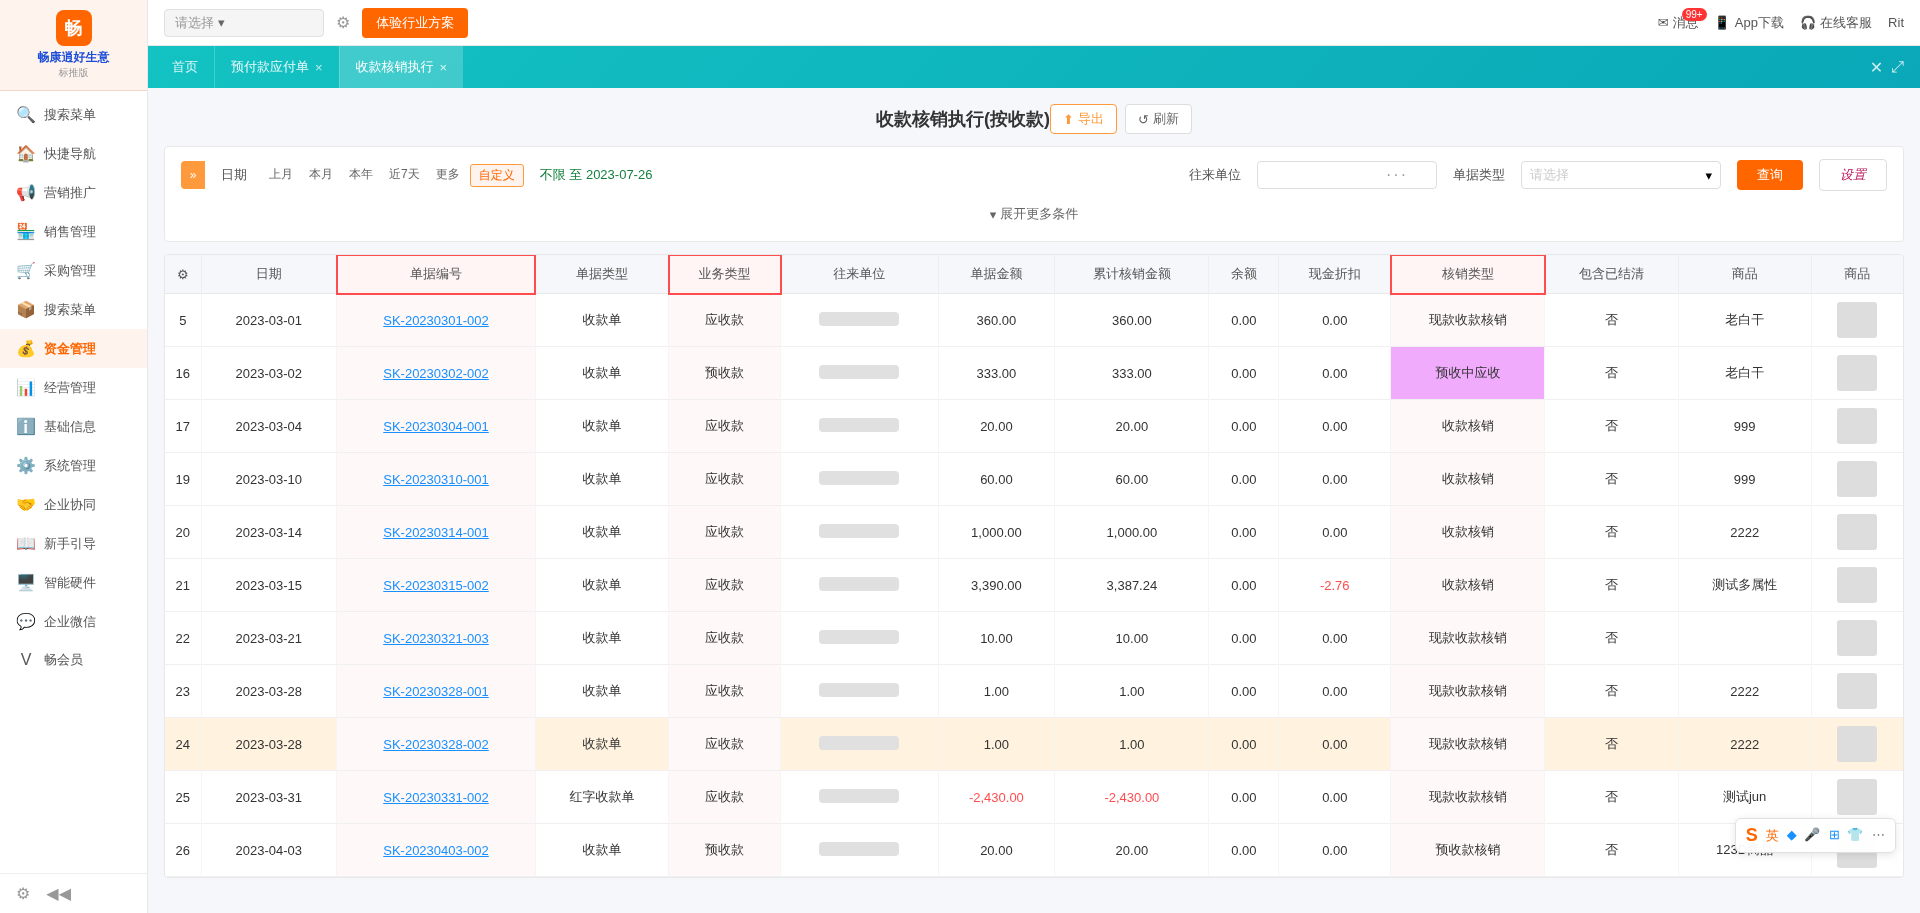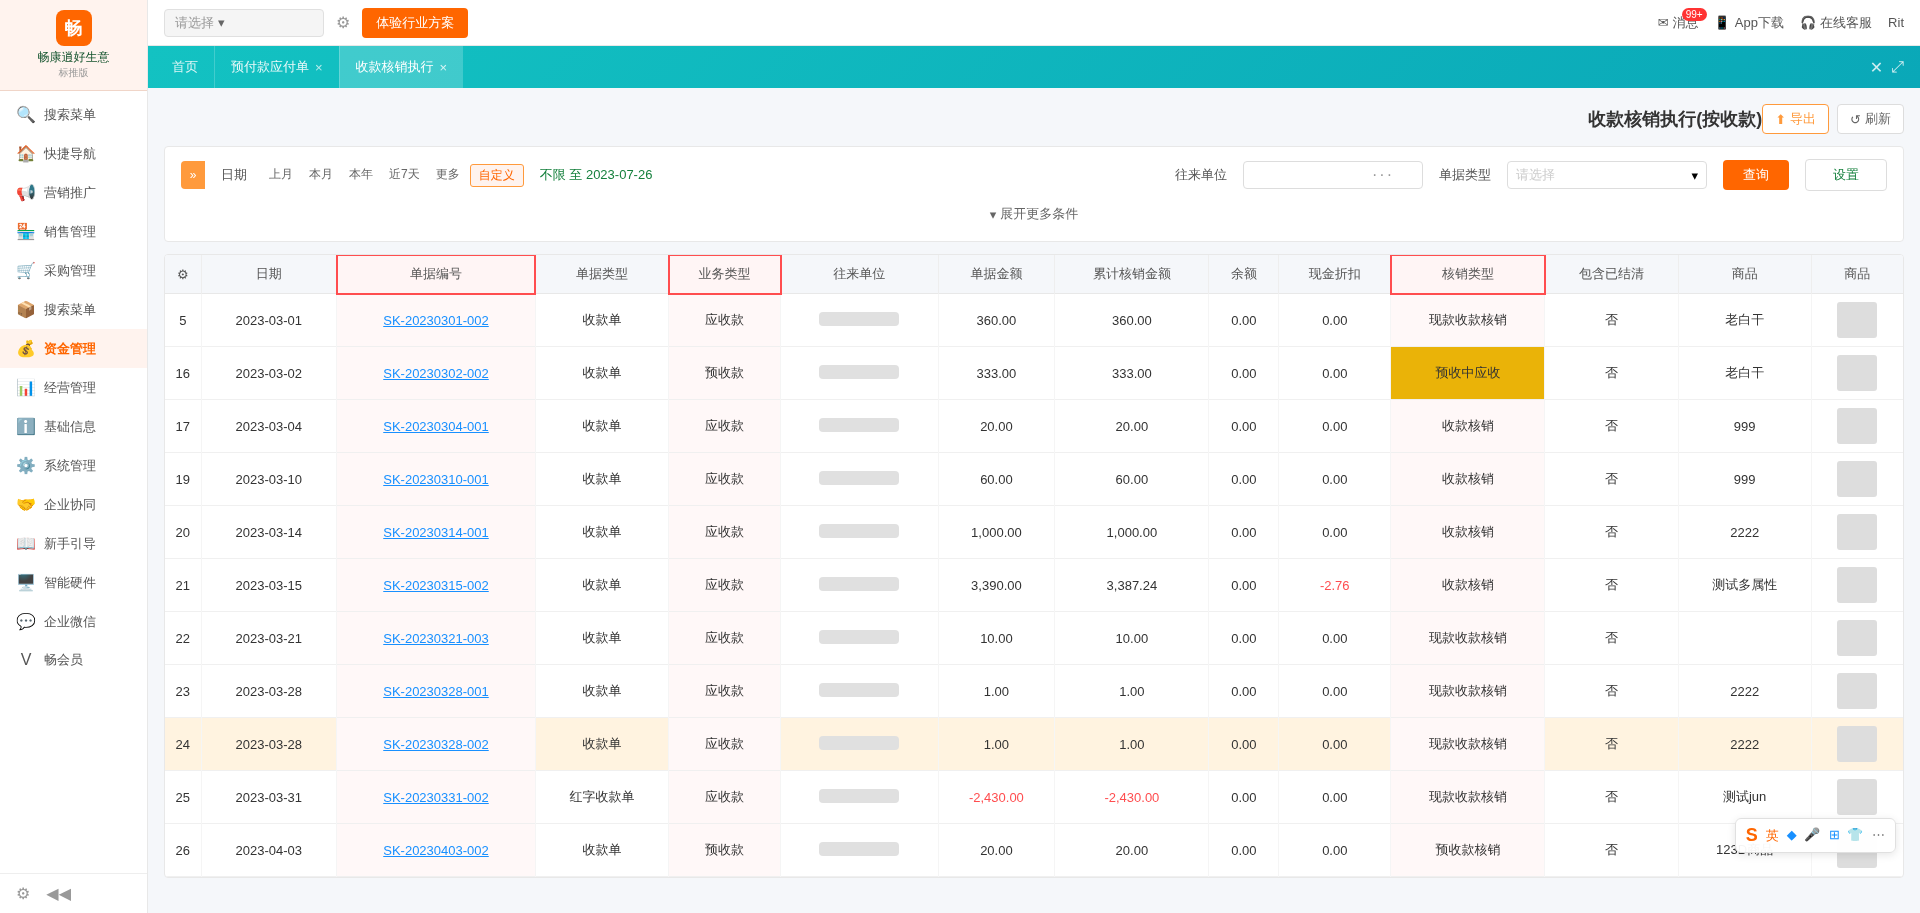--- a/index.html
+++ b/index.html
@@ -23,21 +23,21 @@
       border-bottom: 1px solid #f0d5c8;
     }
     .sidebar-logo-icon {
       width: 36px; height: 36px;
       background: #ff6600;
       border-radius: 8px;
       display: flex; align-items: center; justify-content: center;
       color: #fff; font-size: 18px; font-weight: bold;
       margin-bottom: 3px;
     }
-    .sidebar-logo-text { font-size: 12px; color: #14532d; font-weight: normal; }
+    .sidebar-logo-text { font-size: 12px; color: #1d4ed8; font-weight: bold; }
     .sidebar-logo-badge { font-size: 10px; color: #999; }
     .sidebar-menu { flex: 1; overflow-y: auto; padding: 4px 0; }
     .sidebar-item {
       display: flex; align-items: center;
       padding: 10px 16px;
       cursor: pointer;
       color: #555;
       font-size: 13px;
       gap: 8px;
     }
@@ -84,21 +84,21 @@
     }
     .topbar-app { cursor: pointer; display: flex; align-items: center; gap: 4px; }
     .topbar-service { cursor: pointer; display: flex; align-items: center; gap: 4px; }
     .topbar-user { cursor: pointer; color: #555; }
 
     
     .content { flex: 1; overflow: auto; padding: 16px; background: #f5f7fa; }
 
     
     .page-header {
-      display: flex; align-items: center; justify-content: flex-end;
+      display: flex; align-items: center; justify-content: center;
       margin-bottom: 12px;
     }
     .page-title { font-size: 18px; font-weight: bold; color: #333; }
     .page-actions { display: flex; gap: 8px; }
     .btn-export {
       display: flex; align-items: center; gap: 4px;
       border: 1px solid #ff9a3c; color: #ff9a3c;
       background: #fff; border-radius: 4px;
       padding: 5px 12px; cursor: pointer;
     }
@@ -147,22 +147,22 @@
       padding: 4px 8px; min-width: 200px;
       display: flex; align-items: center; justify-content: space-between;
       background: #fff; cursor: pointer;
     }
     .btn-query {
       background: #ff6600; color: #fff; border: none;
       border-radius: 4px; padding: 6px 20px; cursor: pointer;
       font-size: 13px;
     }
     .btn-settings {
-      border: 1px solid #ddd; background: #fff; color: #15803d;
-      border-radius: 4px; padding: 6px 27px; cursor: pointer;
+      border: 1px solid #ddd; background: #fff; color: #be185d;
+      border-radius: 4px; padding: 6px 20px; cursor: pointer; font-style: italic;
     }
     .filter-expand {
       display: flex; align-items: center; gap: 4px;
       color: #666; cursor: pointer; font-size: 12px;
       padding: 6px 0;
     }
 
     
     .table-container {
       background: #fff;
@@ -450,21 +450,21 @@
     <td>16</td>
     <td>2023-03-02</td>
     <td style="background:#fff8f8;"><a class="td-link">SK-20230302-002</a></td>
     <td>收款单</td>
     <td style="background:#fff8f8;">预收款</td>
     <td><span class="td-blurred"></span></td>
     <td class="">333.00</td>
     <td class="">333.00</td>
     <td>0.00</td>
     <td class="">0.00</td>
-    <td style="background:#eab308;">预收中应收</td>
+    <td style="background:#f0abfc;">预收中应收</td>
     <td>否</td>
     <td>老白干</td>
     <td><span style="display:inline-block;width:40px;height:36px;background:#ddd;border-radius:3px;vertical-align:middle;"></span></td>
   </tr>
             <tr>
     <td>17</td>
     <td>2023-03-04</td>
     <td style="background:#fff8f8;"><a class="td-link">SK-20230304-001</a></td>
     <td>收款单</td>
     <td style="background:#fff8f8;">应收款</td>

